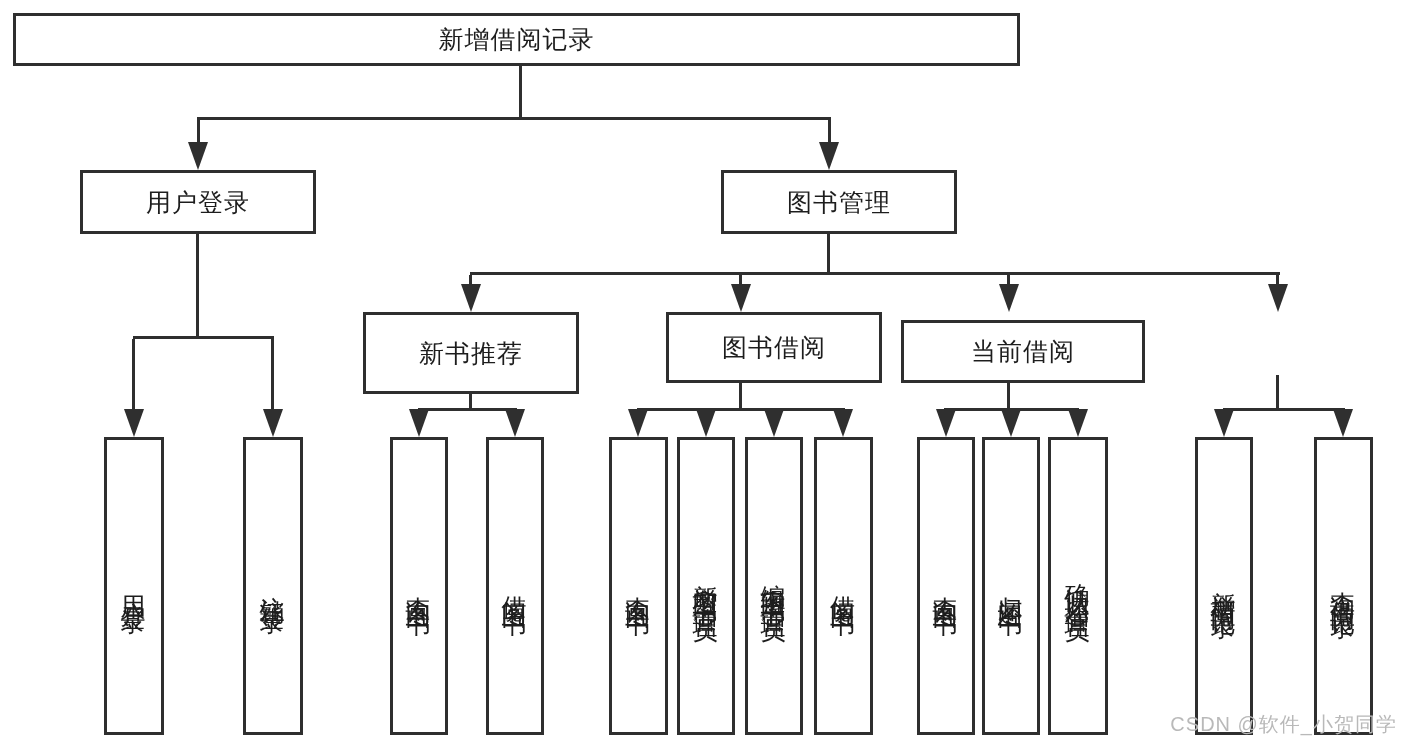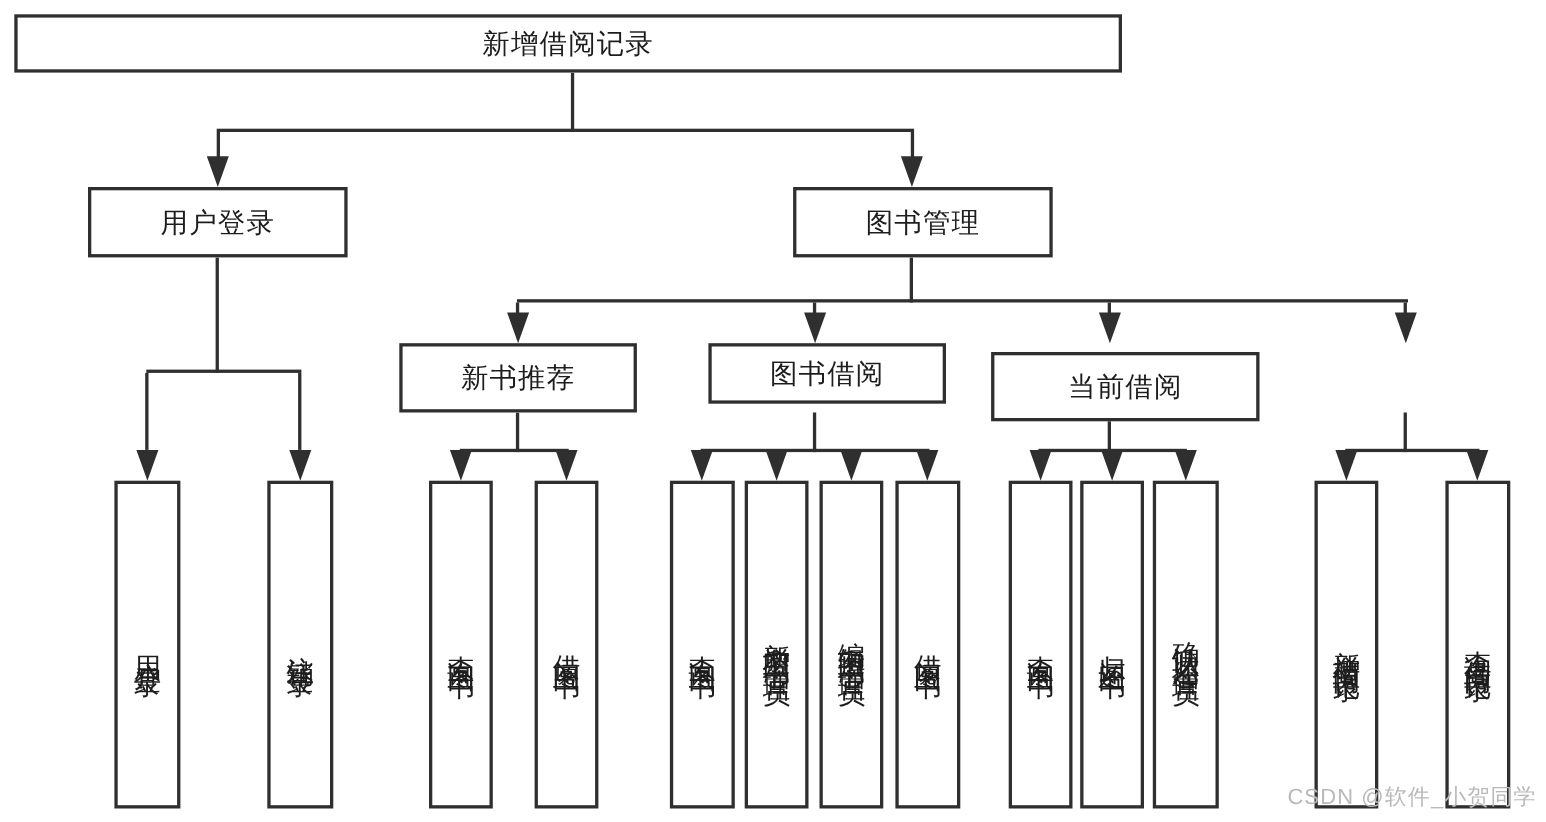--- a/index.html
+++ b/index.html
@@ -83,24 +83,24 @@
     <span class="h-label">新增借阅记录</span>
   </div>
 
   <div class="box" style="left:80px;top:170px;width:236px;height:64px">
     <span class="h-label">用户登录</span>
   </div>
   <div class="box" style="left:721px;top:170px;width:236px;height:64px">
     <span class="h-label">图书管理</span>
   </div>
 
-  <div class="box" style="left:363px;top:312px;width:216px;height:63px">
+  <div class="box" style="left:363px;top:312px;width:216px;height:82px">
     <span class="h-label">新书推荐</span>
   </div>
-  <div class="box" style="left:644px;top:312px;width:216px;height:55px">
+  <div class="box" style="left:666px;top:312px;width:216px;height:71px">
     <span class="h-label">图书借阅</span>
   </div>
   <div class="box" style="left:901px;top:320px;width:244px;height:63px">
     <span class="h-label">当前借阅</span>
   </div>
 
   <div class="box" style="left:104px;top:437px;width:60px;height:298px">
     <span class="v-label">用户登录</span>
   </div>
   <div class="box" style="left:243px;top:437px;width:60px;height:298px">

